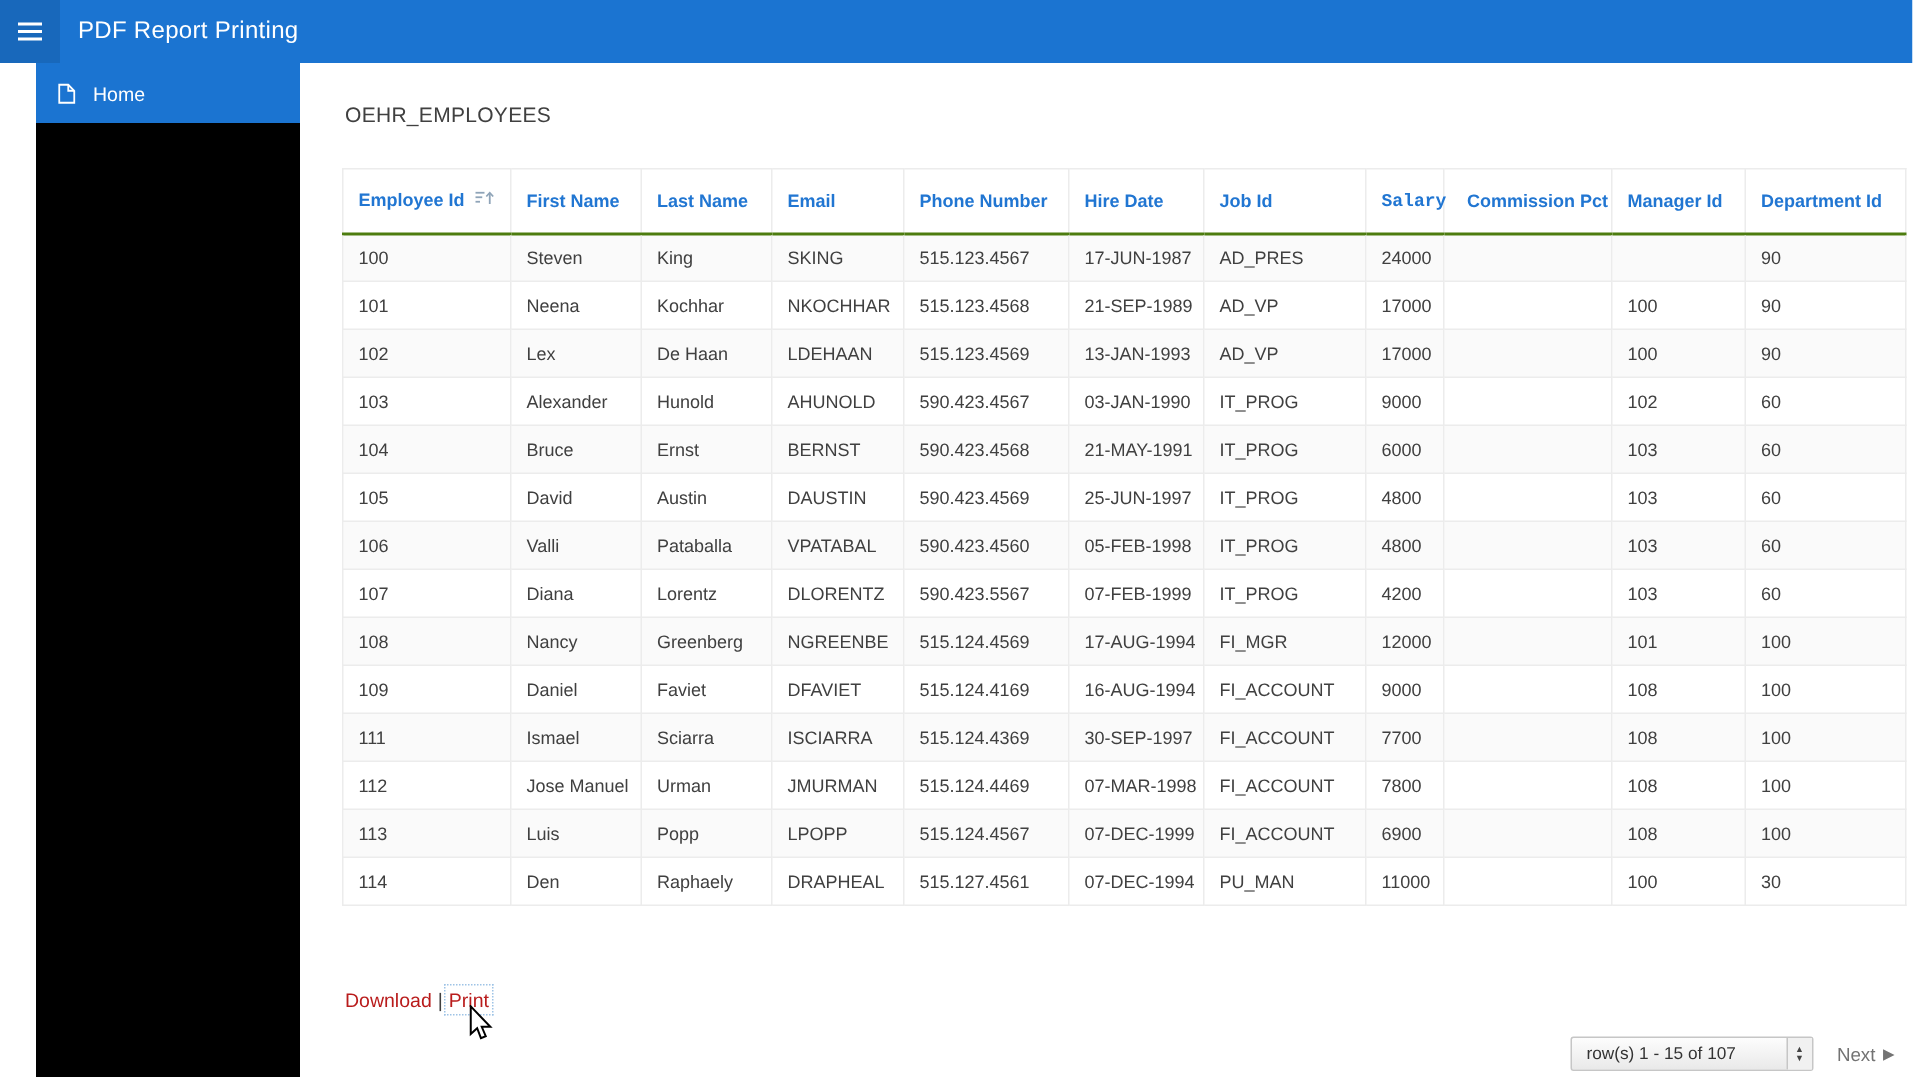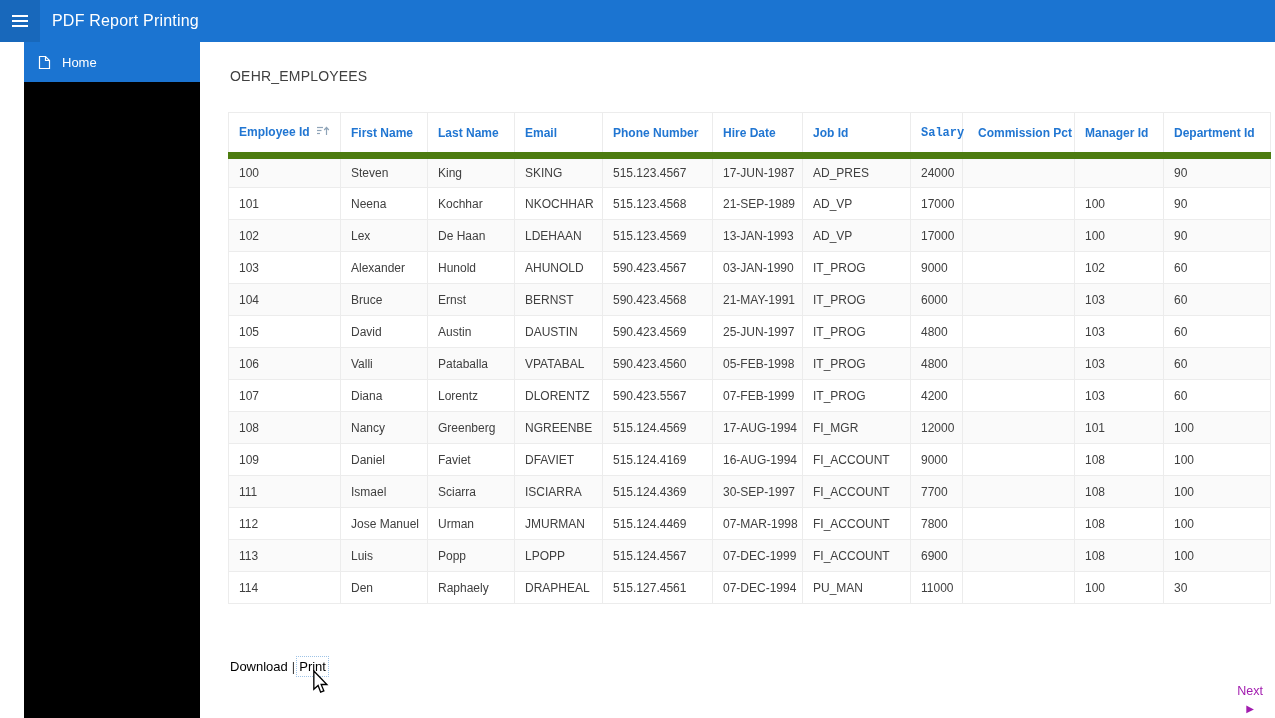--- a/index.html
+++ b/index.html
@@ -32,59 +32,59 @@
     background: #fff; }
   .region-title { position: absolute; left: 30px; top: 26px; font-size: 14px;
     font-weight: 400; color: #404040; letter-spacing: 0.2px; }
 
   
   table { position: absolute; left: 28px; top: 70px; width: 1042px;
     border-collapse: collapse; table-layout: fixed; }
   th, td { border: 1px solid #ececec; }
   thead th { height: 43px; background: #fff; color: #2176d2; font-size: 12px;
     font-weight: 700; text-align: left; padding: 0 4px 0 10px;
-    border-bottom: 7px solid #4d7c0f; white-space: nowrap; cursor: pointer; }
+    border-bottom: 2px solid #4d7c0f; white-space: nowrap; cursor: pointer; }
   tbody td { height: 32px; font-size: 12px; color: #404040;
     padding: 0 4px 0 10px; white-space: nowrap; overflow: hidden; }
   tbody tr:nth-child(odd) td { background: #fafafa; }
   thead th:nth-child(1)  { width: 112px; }
   thead th:nth-child(2)  { width: 87px; }
   thead th:nth-child(3)  { width: 87px; }
   thead th:nth-child(4)  { width: 88px; }
   thead th:nth-child(5)  { width: 110px; }
   thead th:nth-child(6)  { width: 90px; }
   thead th:nth-child(7)  { width: 108px; }
   thead th:nth-child(8)  { width: 52px; font-family: Liberation Mono, monospace; }
   thead th:nth-child(9)  { width: 112px; padding-left: 15px; }
   thead th:nth-child(10) { width: 89px; }
   thead th:nth-child(11) { width: 107px; }
   .sort-icon { margin-left: 6px; vertical-align: -1px; display: inline-block; }
 
   
   .report-links { position: absolute; left: 30px; top: 617px; font-size: 13px; }
-  .report-links a { color: #000000; text-decoration: none; cursor: pointer; }
+  .report-links a { color: #b91c1c; text-decoration: none; cursor: pointer; }
   .links-sep { color: #404040; margin: 0 4px; }
   .print-link { outline: 1px dotted #9ec3e6; outline-offset: 2px; }
   .mouse-cursor { position: absolute; left: 112px; top: 628px; z-index: 9;
     pointer-events: none; }
 
   
   .pagination { position: absolute; right: 12px; bottom: 4px; display: flex;
     align-items: center; gap: 16px; }
   .rows-select { min-width: 162px; height: 23px; border: 1px solid #c6c6c6;
     border-radius: 2px; background: linear-gradient(#fdfdfd, #e9e9e9);
     display: flex; align-items: center; justify-content: space-between;
     font-size: 11.5px; color: #333; cursor: pointer; }
   .rows-select .range-label { padding: 0 10px; }
   .stepper { width: 17px; height: 100%; border-left: 1px solid #c6c6c6;
     background: #f1f1f1; display: flex; flex-direction: column;
     align-items: center; justify-content: center; font-size: 6px; color: #444;
     line-height: 6px; cursor: pointer; }
-  .next-link { display: flex; align-items: center; gap: 5px; color: #a21caf;
-    font-size: 12.5px; text-decoration: none; cursor: pointer; flex-direction: column; }
+  .next-link { display: flex; align-items: center; gap: 5px; color: #737373;
+    font-size: 12.5px; text-decoration: none; cursor: pointer; }
   .next-arrow { font-size: 10px; }
 </style>
 </head>
 <body>
 
 <div class="app">
 
   <header class="header">
     <div class="menu-btn">
       <span class="hamburger">
@@ -325,20 +325,27 @@
       <a class="download-link">Download</a><span class="links-sep">|</span><a class="print-link">Print</a>
     </div>
 
     <span class="mouse-cursor">
       <svg width="17" height="24" viewBox="0 0 12 18">
         <path d="M1 0.7 L1 14.5 L4.2 11.6 L6.1 16.6 L8.5 15.6 L6.5 10.9 L10.8 10.9 Z" fill="#ffffff" stroke="#000000" stroke-width="1"></path>
       </svg>
     </span>
 
     <div class="pagination">
+      <div class="rows-select">
+        <span class="range-label">row(s) 1 - 15 of 107</span>
+        <span class="stepper">
+          <span>▲</span>
+          <span>▼</span>
+        </span>
+      </div>
       <a class="next-link">
         <span>Next</span>
         <span class="next-arrow">▶</span>
       </a>
     </div>
   </main>
 
 </div>
 
 </body></html>

